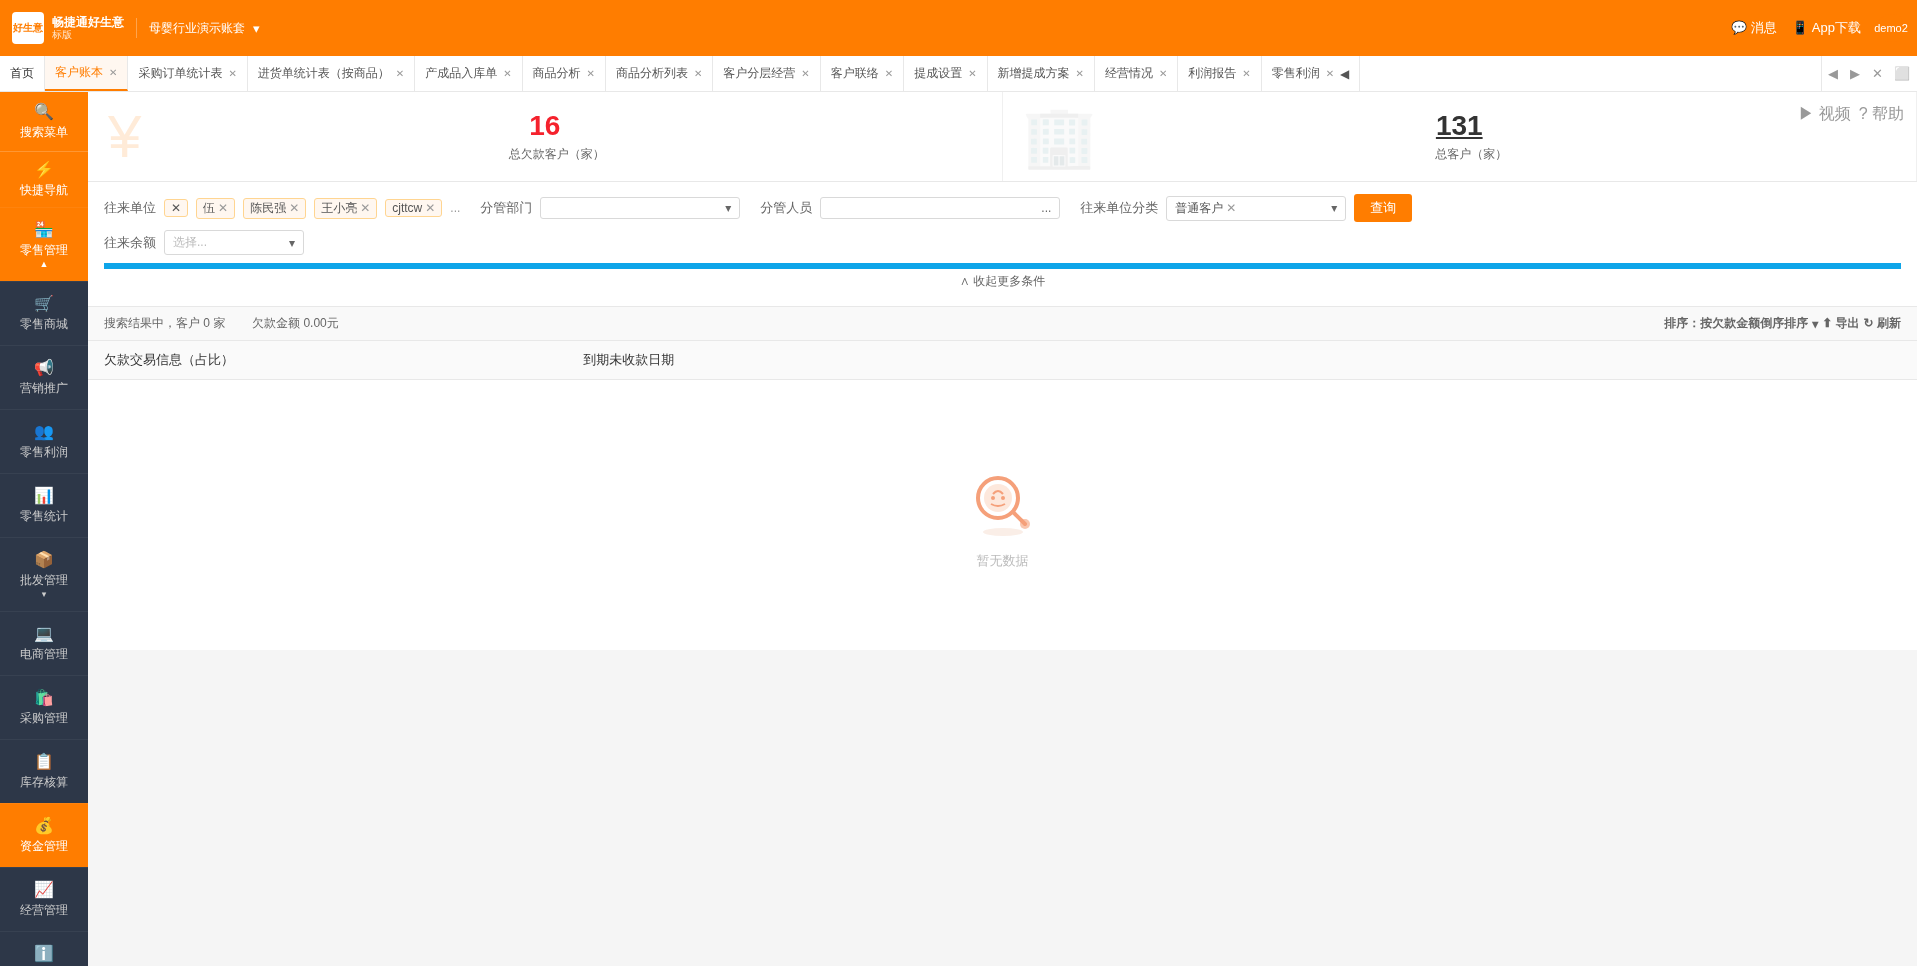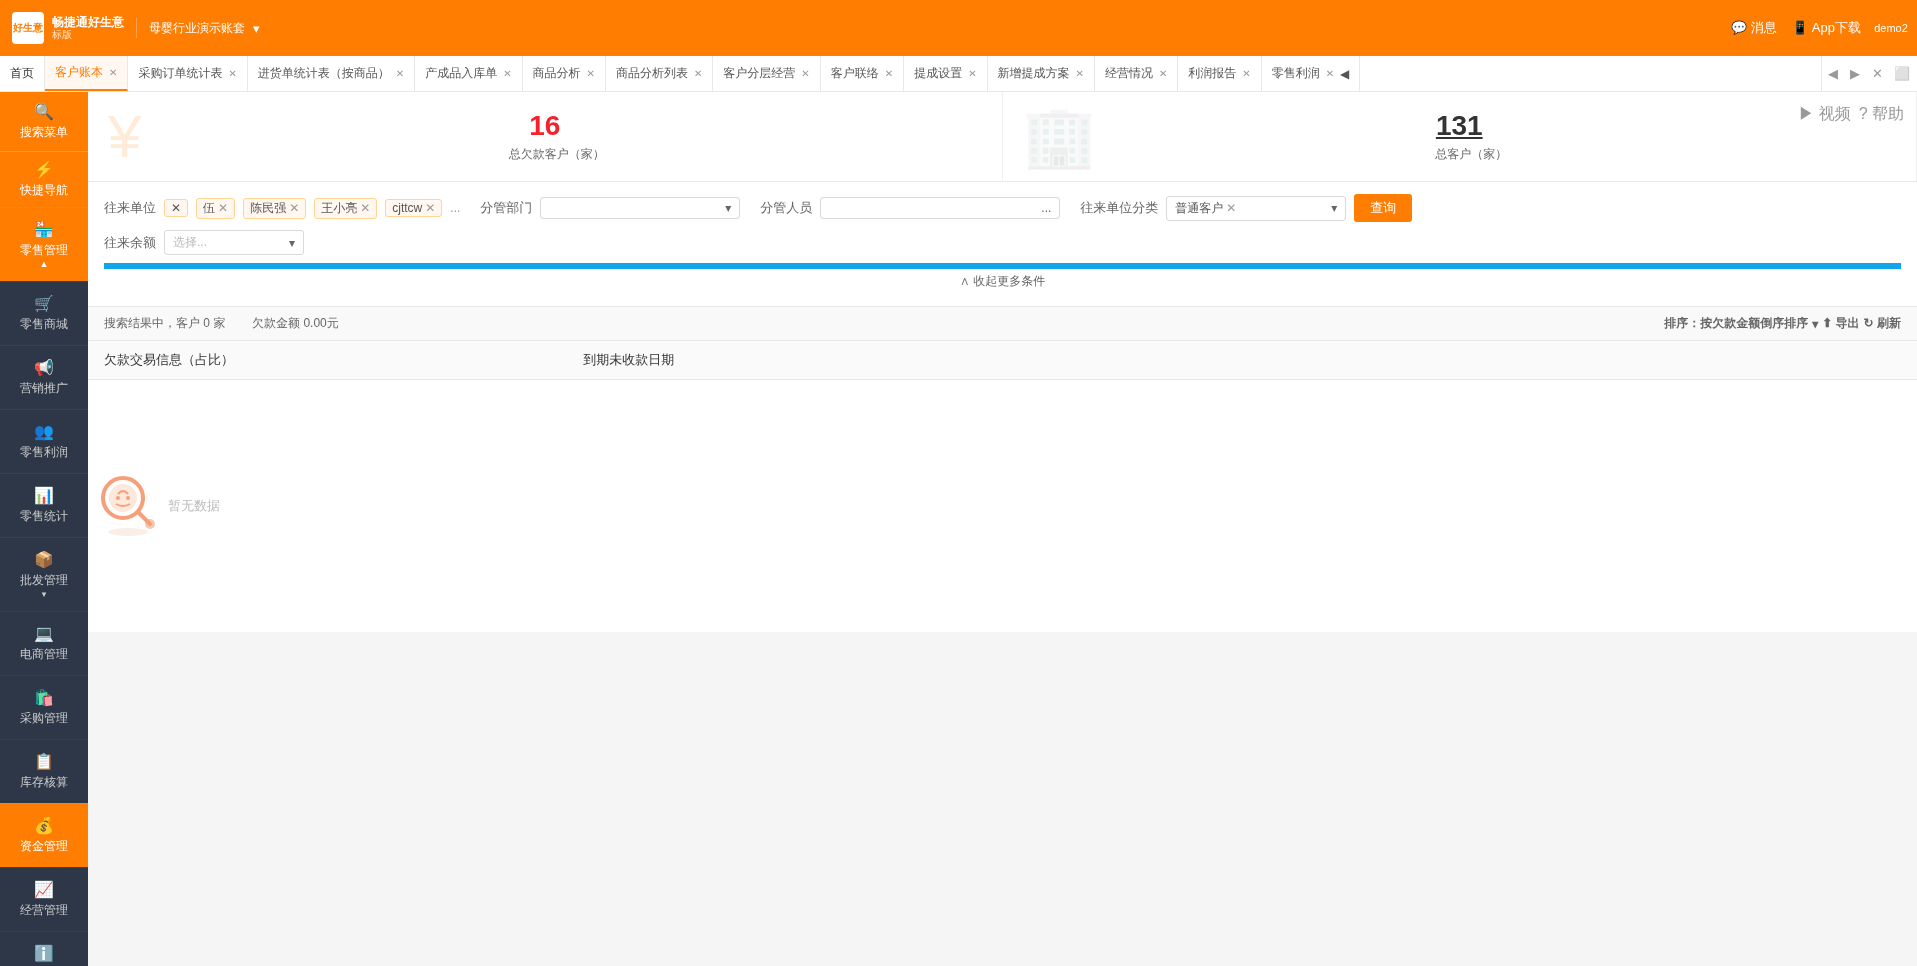--- a/index.html
+++ b/index.html
@@ -183,21 +183,21 @@
       grid-template-columns: 2fr 2fr 2fr 1.5fr;
       padding: 10px 16px;
       border-bottom: 1px solid #e8e8e8;
       background: #fafafa;
     }
     .table-header-cell { font-size: 13px; color: #333; font-weight: 500; }
 
     
     .empty-state {
       display: flex;
-      flex-direction: row;
+      flex-direction: column;
       align-items: center;
       justify-content: flex-start;
       padding: 80px 0;
       color: #999;
     }
     .empty-icon {
       width: 80px;
       height: 80px;
       margin-bottom: 12px;
     }

